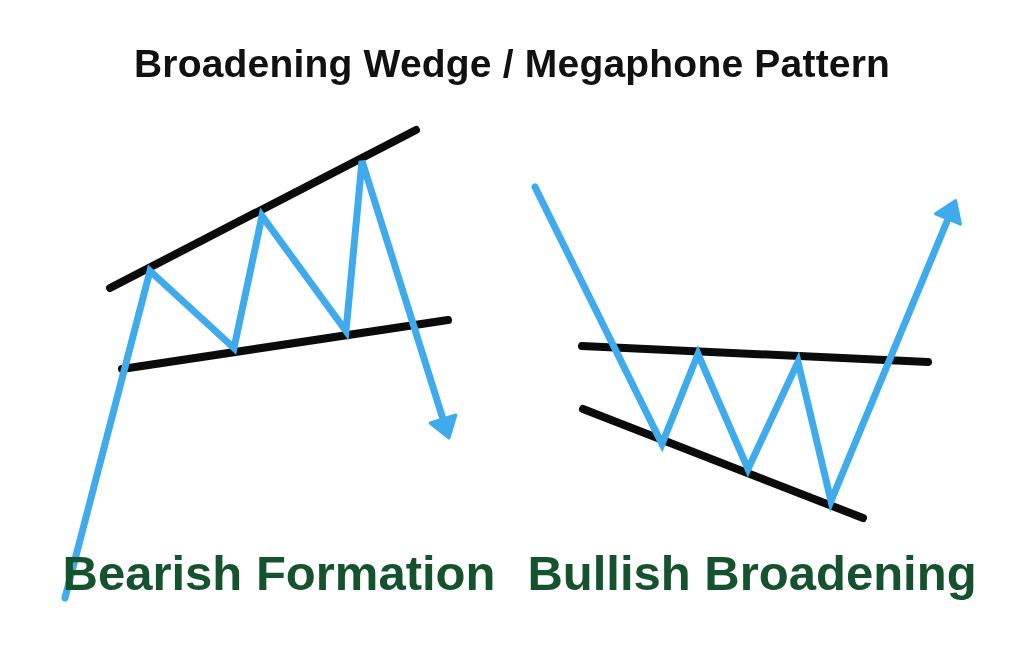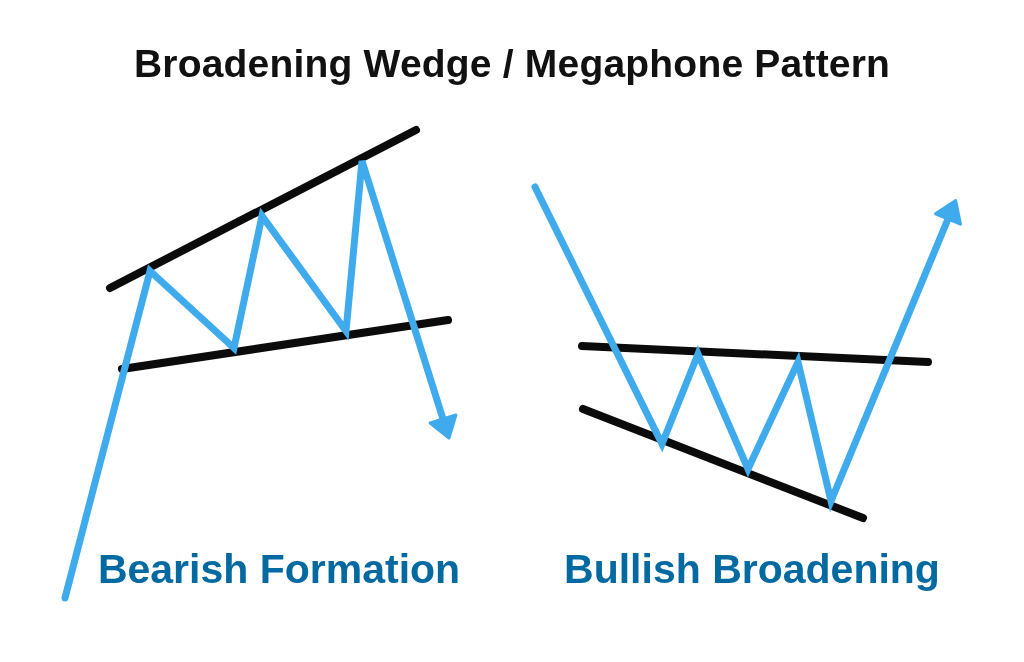--- a/index.html
+++ b/index.html
@@ -31,23 +31,23 @@
   .pattern-svg {
     position: absolute;
     top: 0;
     left: 0;
     width: 1024px;
     height: 662px;
   }
   .formation-label {
     position: absolute;
     transform: translateX(-50%);
-    font-size: 41px;
+    font-size: 49px;
     font-weight: 700;
-    color: #0369a1;
+    color: #14532d;
     line-height: 1;
     white-space: nowrap;
   }
 </style>
 </head>
 <body>
 
 <div class="page">
 
   <div class="diagram-title">Broadening Wedge / Megaphone Pattern</div>

